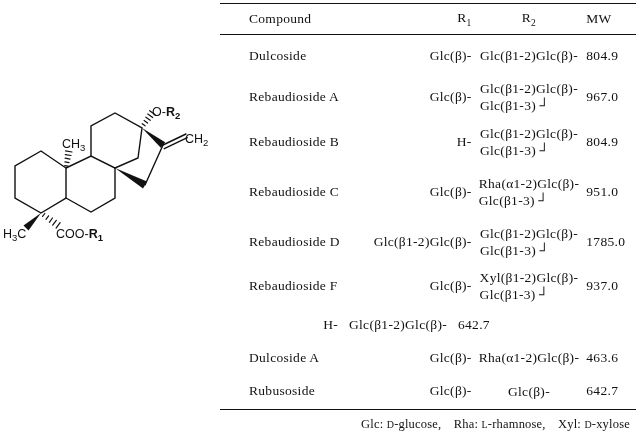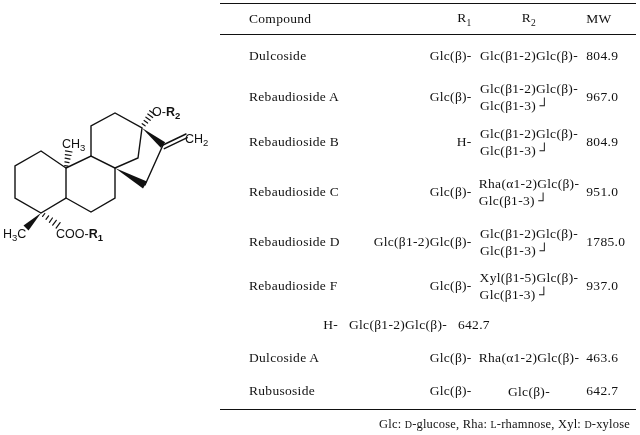--- a/index.html
+++ b/index.html
@@ -19,21 +19,21 @@
   .trow{display:flex;align-items:center;font-size:13.5px;letter-spacing:.3px;}
   .tbody{border-bottom:1.5px solid #111;}
   .col-compound{width:122px;padding-left:7px;box-sizing:border-box;text-align:left;margin-left:22px;}
   .col-r1{width:118px;text-align:right;}
   .col-r2{width:120px;text-align:center;}
   .col-mw{width:52px;text-align:left;}
   sub{font-size:9.5px;}
   .r2-block{display:inline-block;text-align:left;line-height:17px;}
   .r2-l2:empty{display:none;}
   .footnote{text-align:right;padding:7px 6px 0 0;font-size:12.5px;letter-spacing:.2px;white-space:nowrap;}
-  .fn-item{}
+  .fn-item{margin-left:9px;}
   .fn-sc{font-size:10px;}
 </style>
 </head>
 <body>
 
 <div class="figure">
 
   <svg class="structure-svg" viewBox="0 95 220 155">
 
     <path class="bond" d="M41,151 L15,166 L15,198 L41,213 L66,198 L66,168 Z"></path>
@@ -105,21 +105,21 @@
       <div class="trow" style="height:47px">
         <div class="col-compound">Rebaudioside D</div>
         <div class="col-r1">Glc(β1-2)Glc(β)-</div>
         <div class="col-r2"><span class="r2-block"><span class="r2-l1">Glc(β1-2)Glc(β)-</span><br><span class="r2-l2">Glc(β1-3) ┘</span></span></div>
         <div class="col-mw">1785.0</div>
       </div>
 
       <div class="trow" style="height:42px">
         <div class="col-compound">Rebaudioside F</div>
         <div class="col-r1">Glc(β)-</div>
-        <div class="col-r2"><span class="r2-block"><span class="r2-l1">Xyl(β1-5)Glc(β)-</span><br><span class="r2-l2">Glc(β1-3) ┘</span></span></div>
+        <div class="col-r2"><span class="r2-block"><span class="r2-l1">Xyl(β1-2)Glc(β)-</span><br><span class="r2-l2">Glc(β1-3) ┘</span></span></div>
         <div class="col-mw">937.0</div>
       </div>
 
       <div class="trow" style="height:35px">
         <div class="col-r1">H-</div>
         <div class="col-r2"><span class="r2-block"><span class="r2-l1">Glc(β1-2)Glc(β)-</span><br style="display: none;"></span></div>
         <div class="col-mw">642.7</div>
       </div>
 
       <div class="trow" style="height:31px">

